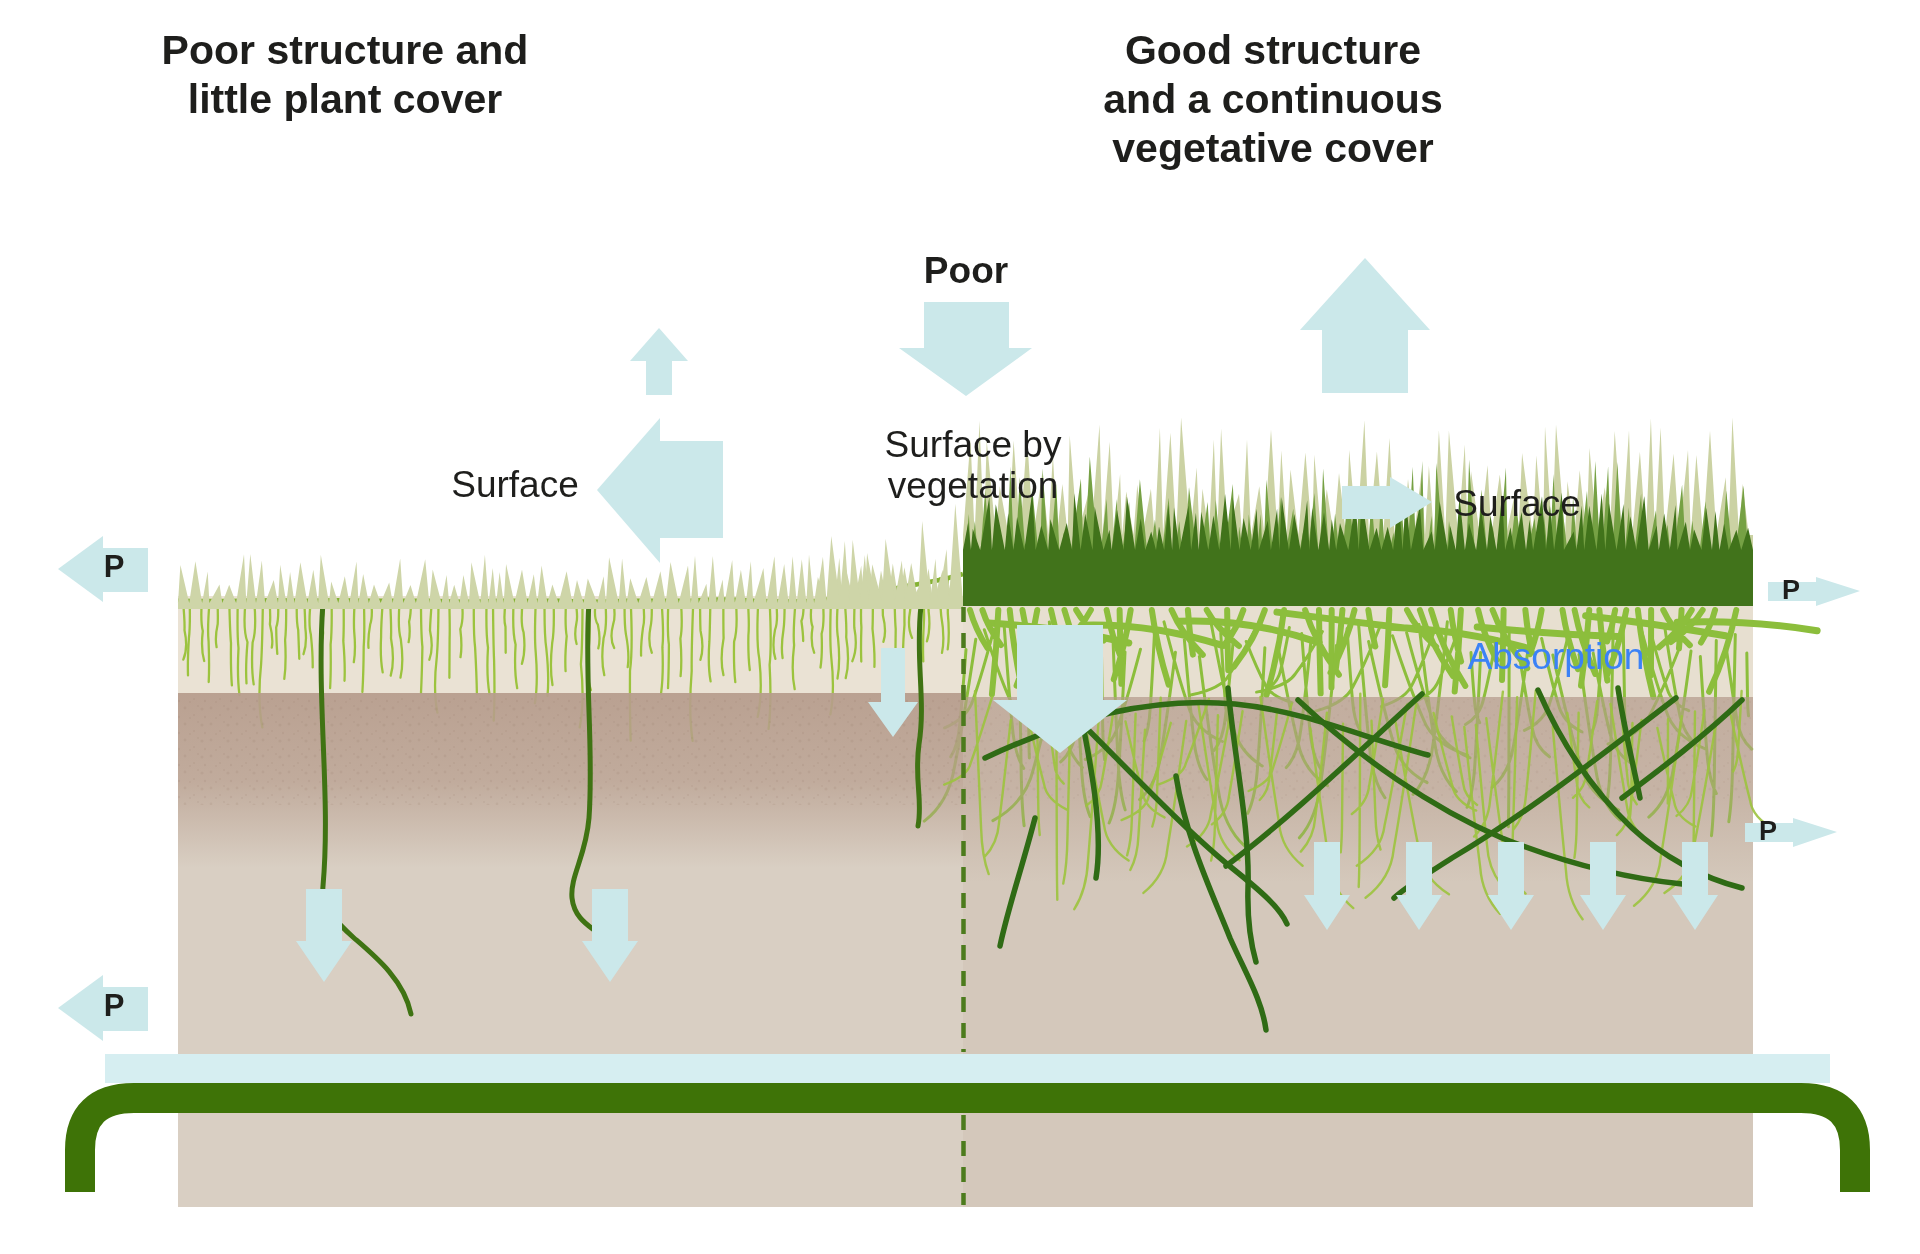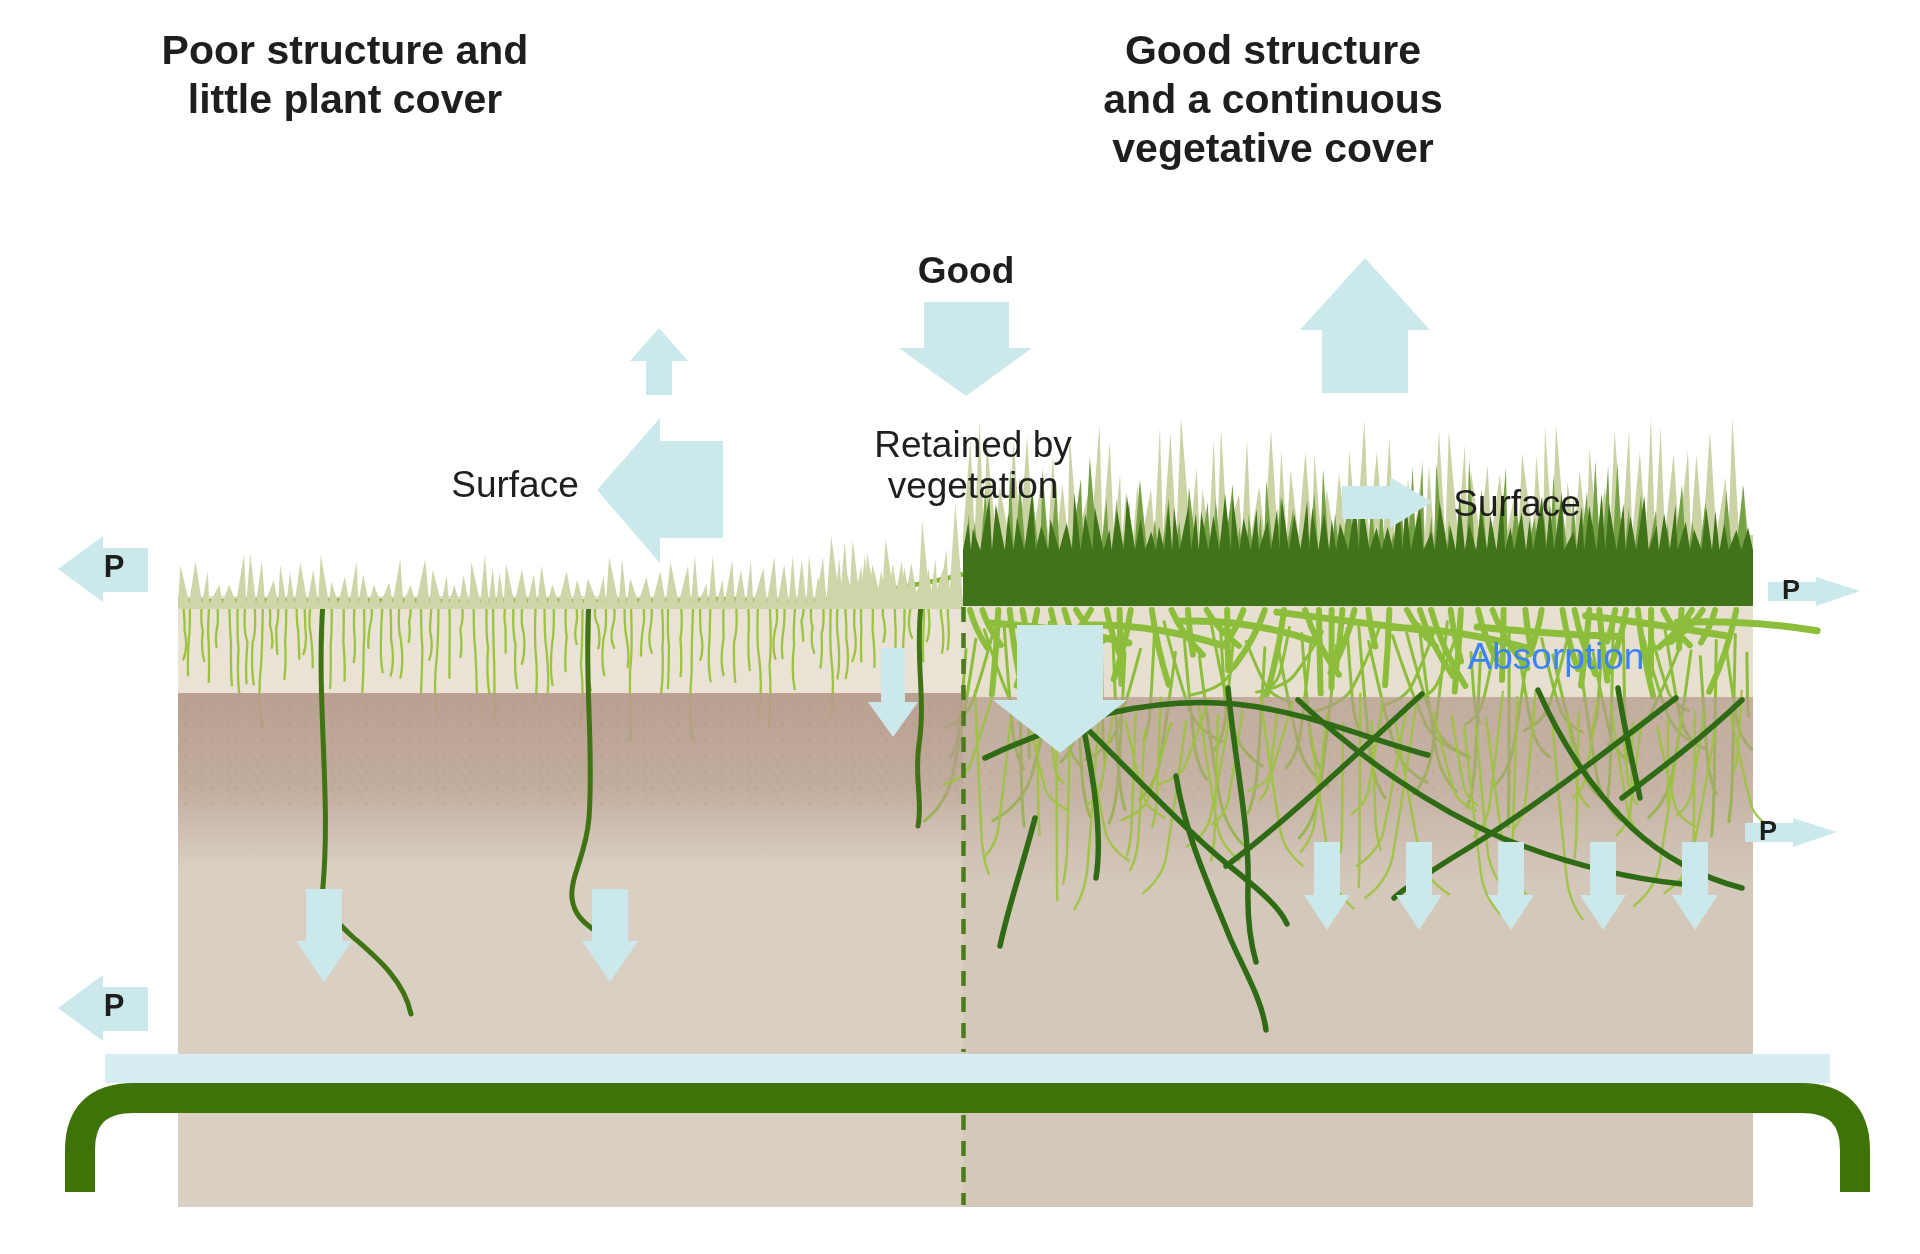--- a/index.html
+++ b/index.html
@@ -119,22 +119,22 @@
         <polygon points="1682,842 1708,842 1708,895 1718,895 1695,930 1672,895 1682,895" fill="#cbe8ea"></polygon>
       </g>
     </svg>
 
   <div class="lbl title" style="left: 1273px; top: 26px; width: 520px; color: rgb(30, 30, 28);">Good structure
 and a continuous
 vegetative cover</div>
   <div class="lbl title" style="left: 345px; top: 26px; width: 520px; color: rgb(30, 30, 28);">Poor structure and
 little plant cover</div>
 
-  <div class="lbl mid bold" style="left: 966px; top: 250px; color: rgb(30, 30, 28);">Good</div>
-  <div class="lbl mid" style="left: 973px; top: 424px; color: rgb(30, 30, 28);">Retained by
+  <div class="lbl mid bold" style="left: 966px; top: 250px; color: rgb(30, 30, 28);">Poor</div>
+  <div class="lbl mid" style="left: 973px; top: 424px; color: rgb(30, 30, 28);">Surface by
 vegetation</div>
   <div class="lbl mid" style="left: 515px; top: 464px; color: rgb(30, 30, 28);">Surface</div>
   <div class="lbl mid" style="left: 1517px; top: 483px; color: rgb(30, 30, 28);">Surface</div>
   <div class="lbl mid" style="left: 1556px; top: 636px; color: #3b82f6;">Absorption</div>
 
   <div class="lbl pmark" style="left: 114px; top: 549px; font-size: 31px; color: rgb(30, 30, 28);">P</div>
   <div class="lbl pmark" style="left: 114px; top: 988px; font-size: 31px; color: rgb(30, 30, 28);">P</div>
   <div class="lbl pmark" style="left: 1791px; top: 575px; font-size: 27px; color: rgb(30, 30, 28);">P</div>
   <div class="lbl pmark" style="left: 1768px; top: 816px; font-size: 27px; color: rgb(30, 30, 28);">P</div>
 </div>

